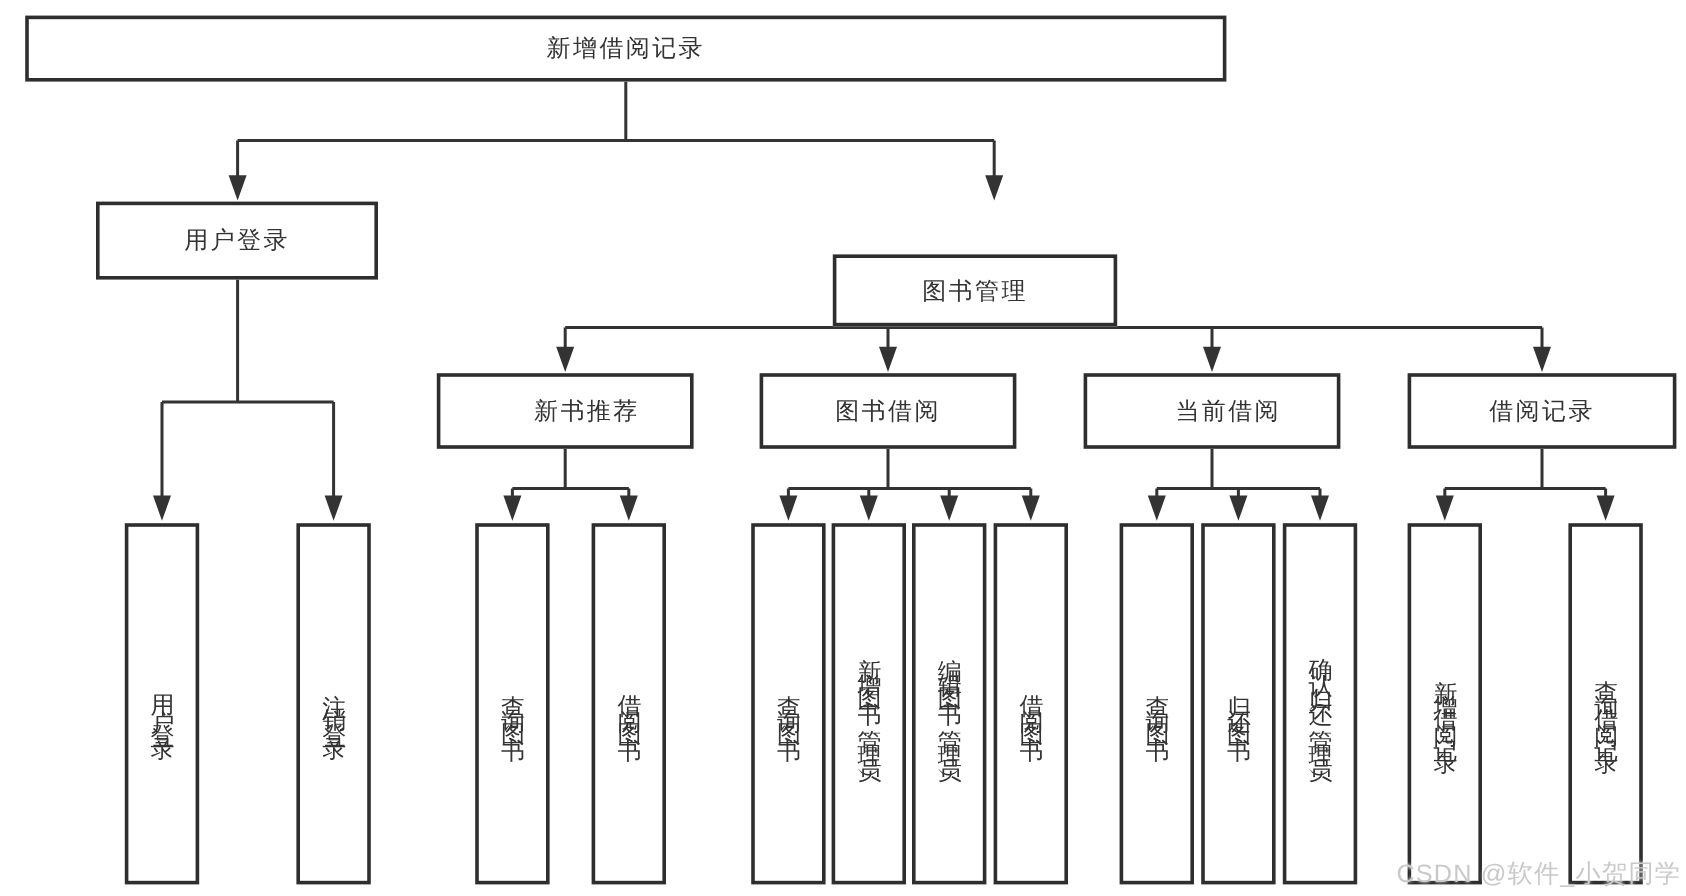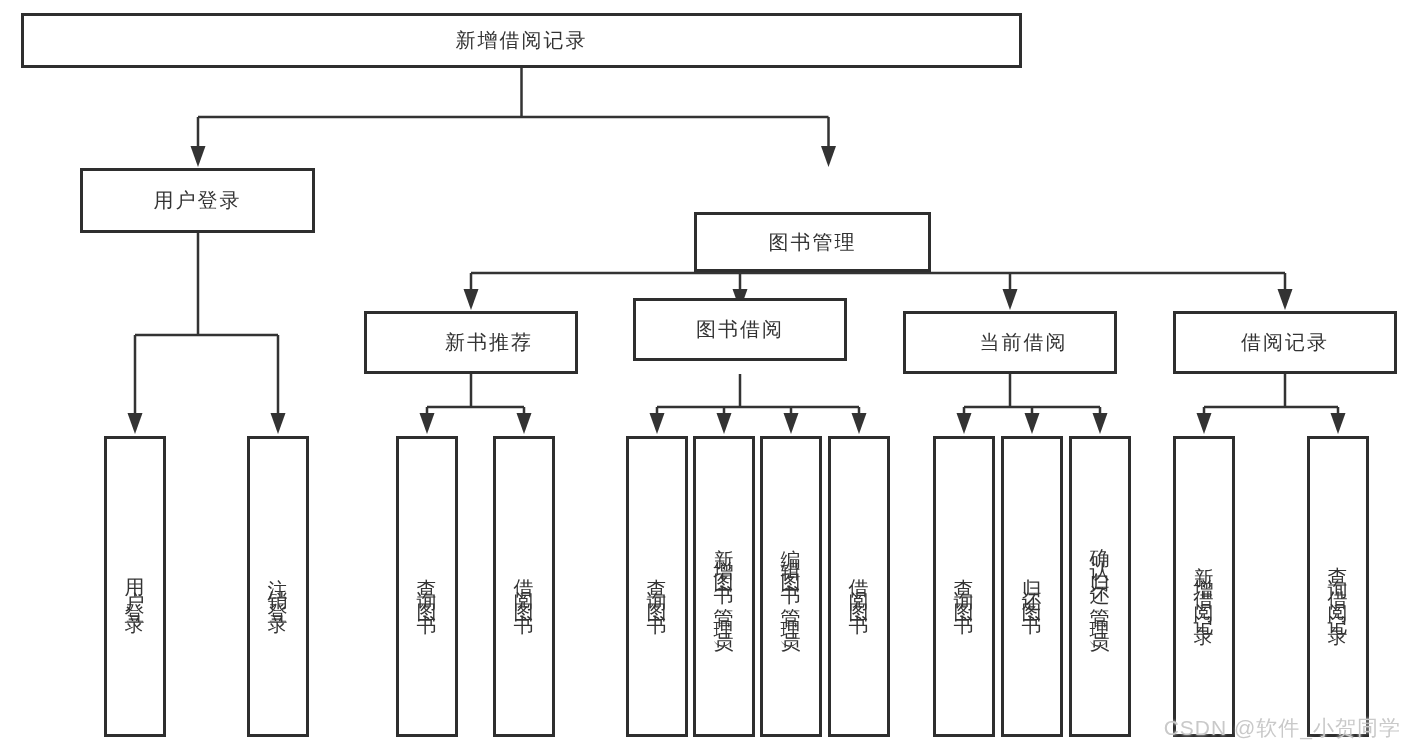--- a/index.html
+++ b/index.html
@@ -72,21 +72,21 @@
     <polygon points="1330.5,413 1345.5,413 1338,434"></polygon>
   </g>
 </svg>
 
 <div class="box" style="left:21px;top:13px;width:1001px;height:55px;">新增借阅记录</div>
 
 <div class="box" style="left:80px;top:168px;width:235px;height:65px;">用户登录</div>
 <div class="box" style="left:694px;top:168px;width:237px;height:60px;margin-top:44px;">图书管理</div>
 
 <div class="box" style="left:364px;top:311px;width:214px;height:63px;padding-left:36px;">新书推荐</div>
-<div class="box" style="left:633px;top:298px;width:214px;height:63px;">图书借阅</div>
+<div class="box" style="left:633px;top:311px;width:214px;height:63px;">图书借阅</div>
 <div class="box" style="left:903px;top:311px;width:214px;height:63px;padding-left:27px;">当前借阅</div>
 <div class="box" style="left:1173px;top:311px;width:224px;height:63px;">借阅记录</div>
 
 <div class="vbox" style="left:104px;top:436px;width:62px;height:301px;">用户登录</div>
 <div class="vbox" style="left:247px;top:436px;width:62px;height:301px;">注销登录</div>
 <div class="vbox" style="left:396px;top:436px;width:62px;height:301px;">查询图书</div>
 <div class="vbox" style="left:493px;top:436px;width:62px;height:301px;">借阅图书</div>
 <div class="vbox" style="left:626px;top:436px;width:62px;height:301px;">查询图书</div>
 <div class="vbox" style="left:693px;top:436px;width:62px;height:301px;">新增图书（管理员）</div>
 <div class="vbox" style="left:760px;top:436px;width:62px;height:301px;">编辑图书（管理员）</div>

